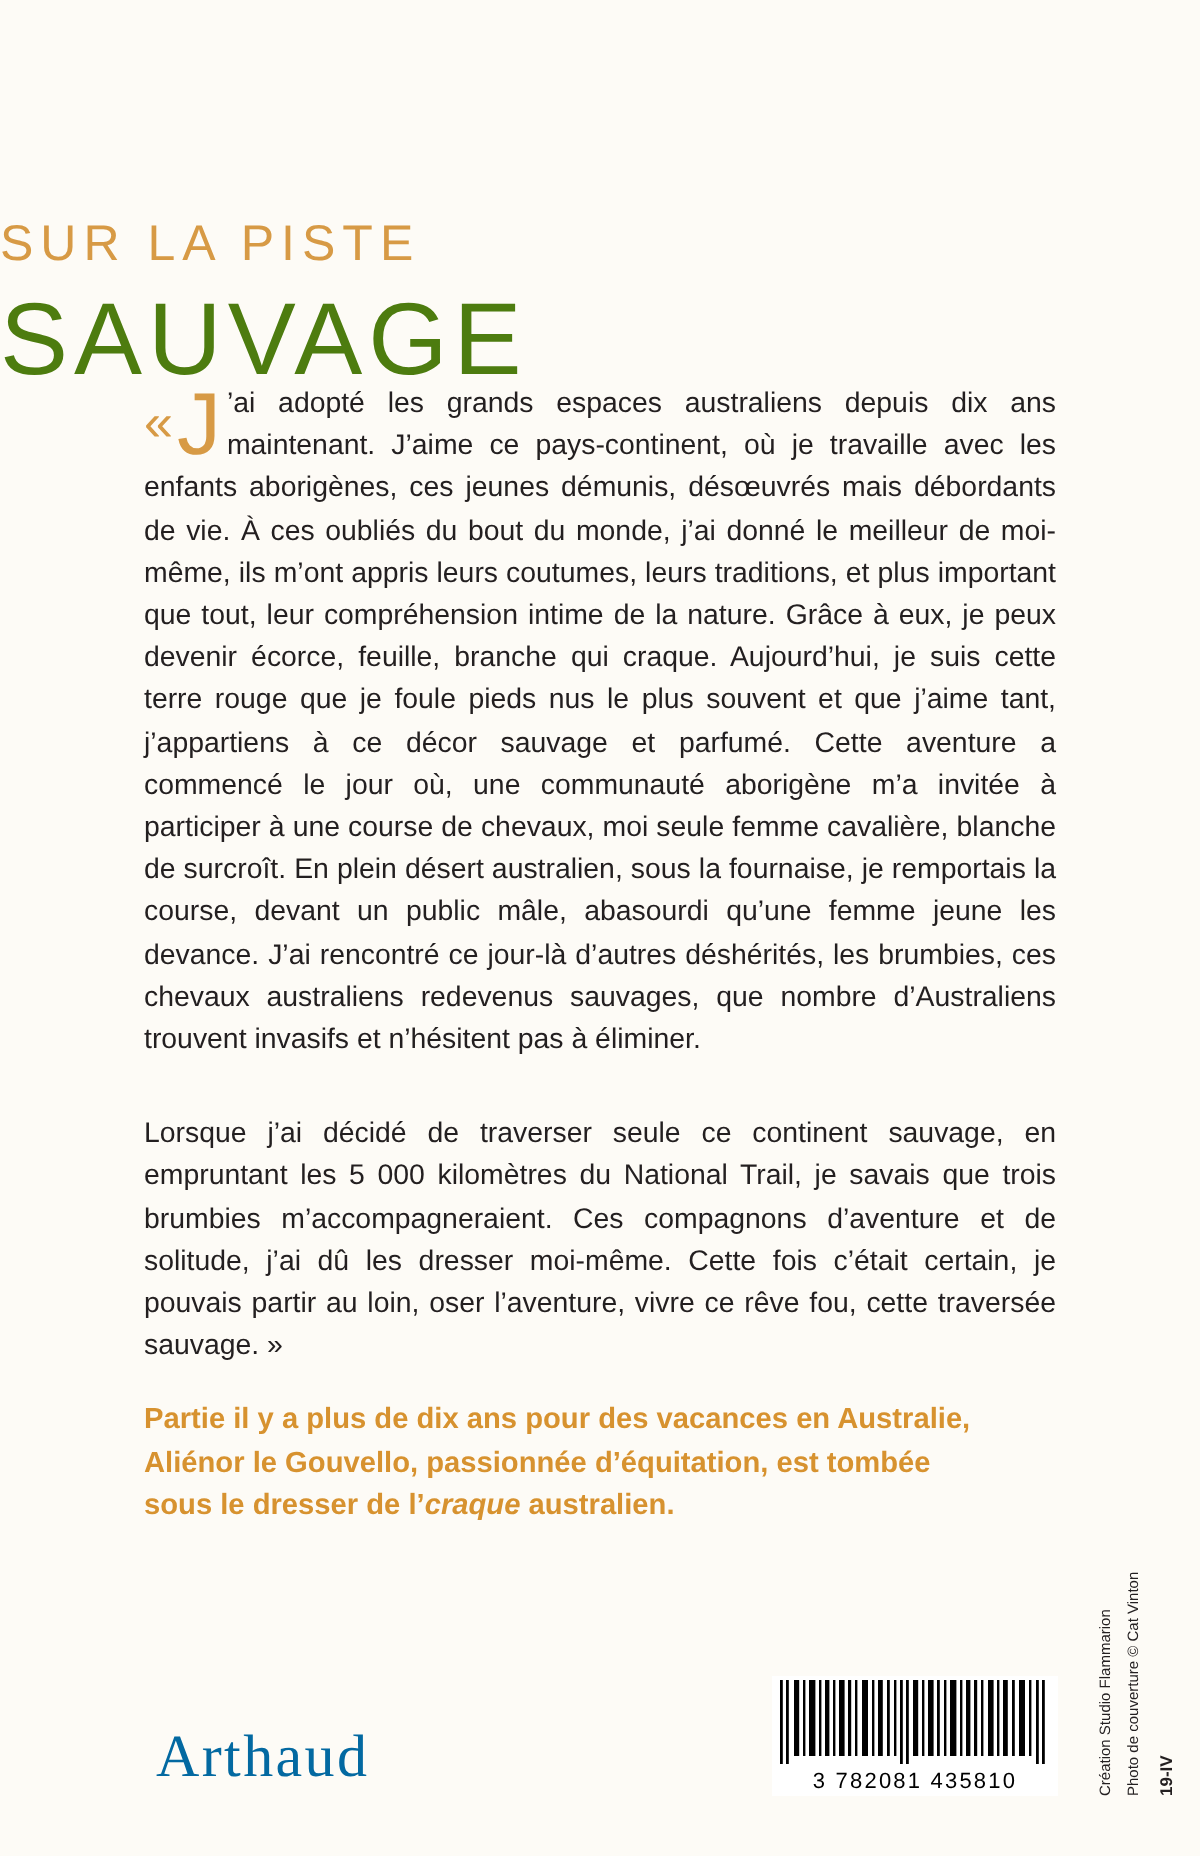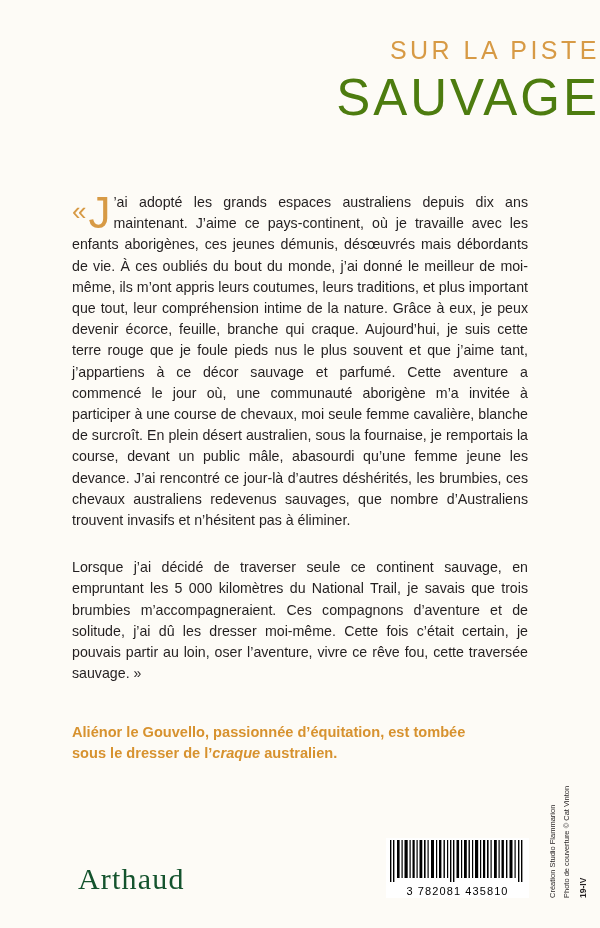--- a/index.html
+++ b/index.html
@@ -16,22 +16,22 @@
   }
   .cover {
     position: relative;
     width: 600px;
     height: 928px;
     background: #fdfbf6;
     padding: 0;
   }
   
   .title-block {
-    text-align: right;
-    padding-top: 36px;
+    text-align: left;
+    padding-top: 108px;
   }
   .title-line1 {
     font-family: "Liberation Sans", sans-serif;
     font-size: 25px;
     letter-spacing: 3.5px;
     color: #d79a45;
     font-weight: 400;
   }
   .title-line2 {
     font-family: "Liberation Sans", sans-serif;
@@ -139,42 +139,42 @@
   .vert-2 { left: 562px; top: 898px; }
   .vert-3 { left: 578px; top: 898px; font-weight: bold; font-size: 8.5px; }
   
   .publisher {
     position: absolute;
     left: 78px;
     top: 862px;
     font-family: "Liberation Serif", serif;
     font-size: 30px;
     letter-spacing: 1.2px;
-    color: #14532d;
+    color: #0369a1;
   }
 </style>
 </head>
 <body>
 
 <div class="cover">
 
   <div class="title-block">
     <div class="title-line1">SUR LA PISTE</div>
     <div class="title-line2">SAUVAGE</div>
   </div>
 
   <div class="body-text">
     <div class="para drop-wrap">
       <span class="openquote">«</span><span class="dropcap">J</span><span>’ai adopté les grands espaces australiens depuis dix ans maintenant. J’aime ce pays-continent, où je travaille avec les enfants aborigènes, ces jeunes démunis, désœuvrés mais débordants de vie. À ces oubliés du bout du monde, j’ai donné le meilleur de moi-même, ils m’ont appris leurs coutumes, leurs traditions, et plus important que tout, leur compréhension intime de la nature. Grâce à eux, je peux devenir écorce, feuille, branche qui craque. Aujourd’hui, je suis cette terre rouge que je foule pieds nus le plus souvent et que j’aime tant, j’appartiens à ce décor sauvage et parfumé. Cette aventure a commencé le jour où, une communauté aborigène m’a invitée à participer à une course de chevaux, moi seule femme cavalière, blanche de surcroît. En plein désert australien, sous la fournaise, je remportais la course, devant un public mâle, abasourdi qu’une femme jeune les devance. J’ai rencontré ce jour-là d’autres déshérités, les brumbies, ces chevaux australiens redevenus sauvages, que nombre d’Australiens trouvent invasifs et n’hésitent pas à éliminer.</span>
     </div>
     <div class="para para-indent">Lorsque j’ai décidé de traverser seule ce continent sauvage, en empruntant les 5 000 kilomètres du National Trail, je savais que trois brumbies m’accompagneraient. Ces compagnons d’aventure et de solitude, j’ai dû les dresser moi-même. Cette fois c’était certain, je pouvais partir au loin, oser l’aventure, vivre ce rêve fou, cette traversée sauvage. »</div>
   </div>
 
   <div class="blurb">
-    <br>
+    <span>Partie il y a plus de dix ans pour des vacances en Australie,</span><br>
     <span>Aliénor le Gouvello, passionnée d’équitation, est tombée</span><br>
     <span>sous le dresser de l’</span><em>craque</em><span> australien.</span>
   </div>
 
 
   <div class="barcode">
     <svg class="barcode-bars" viewBox="0 0 143 46" preserveAspectRatio="none">
       <rect x="0" y="0" width="143" height="46" fill="#ffffff"></rect>
       <g fill="#000000">
         <rect x="4" y="2" width="1.4" height="42"></rect>

